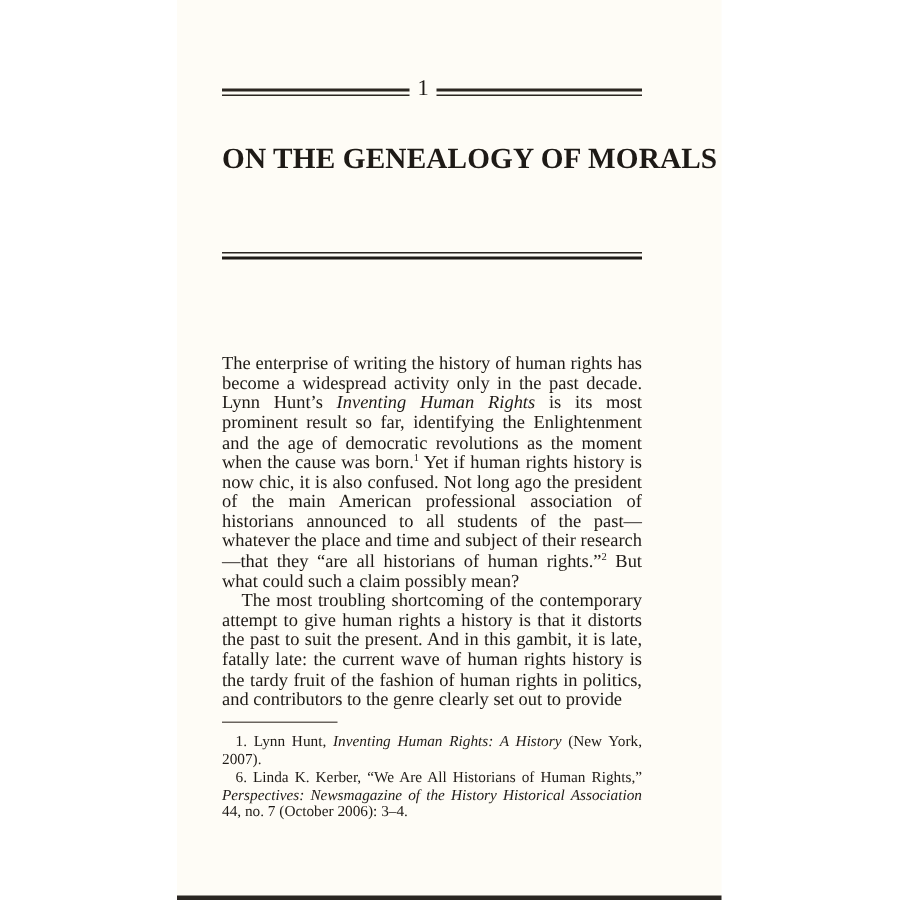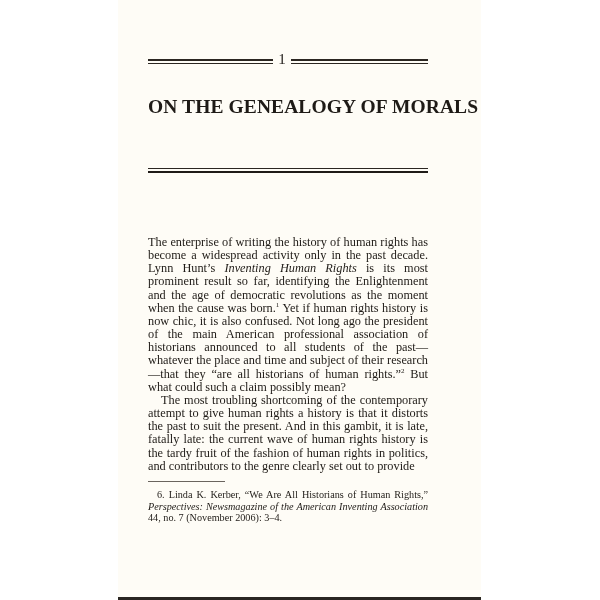--- a/index.html
+++ b/index.html
@@ -172,18 +172,19 @@
       </div>
 
       <div class="body-text" id="body-text">
           <p class=""><span>The enterprise of writing the history of human rights has become a widespread activity only in the past decade. Lynn Hunt’s </span><i>Inventing Human Rights</i><span> is its most prominent result so far, identifying the Enlightenment and the age of democratic revolutions as the moment when the cause was born.</span><sup>1</sup><span> Yet if human rights history is now chic, it is also confused. Not long ago the president of the main American professional association of historians announced to all students of the past—whatever the place and time and subject of their research—that they “are all historians of human rights.”</span><sup>2</sup><span> But what could such a claim possibly mean?</span></p>
           <p class="indent"><span>The most troubling shortcoming of the contemporary attempt to give human rights a history is that it distorts the past to suit the present. And in this gambit, it is late, fatally late: the current wave of human rights history is the tardy fruit of the fashion of human rights in politics, and contributors to the genre clearly set out to provide</span></p>
         </div>
 
       <div class="fn-rule"></div>
 
       <div class="footnotes" id="footnotes">
-          <p><span>6. Linda K. Kerber, “We Are All Historians of Human Rights,” </span><i>Perspectives: Newsmagazine of the American Inventing Association</i><span> 44, no. 7 (November 2006): 3–4.</span></p>
+          <p><span>1. Lynn Hunt, </span><i>Inventing Human Rights: A History</i><span> (New York, 2007).</span></p>
+          <p><span>6. Linda K. Kerber, “We Are All Historians of Human Rights,” </span><i>Perspectives: Newsmagazine of the History Historical Association</i><span> 44, no. 7 (October 2006): 3–4.</span></p>
         </div>
     </div>
   </div>
   <div class="page-shadow"></div>
 </div>
 
 </body></html>

